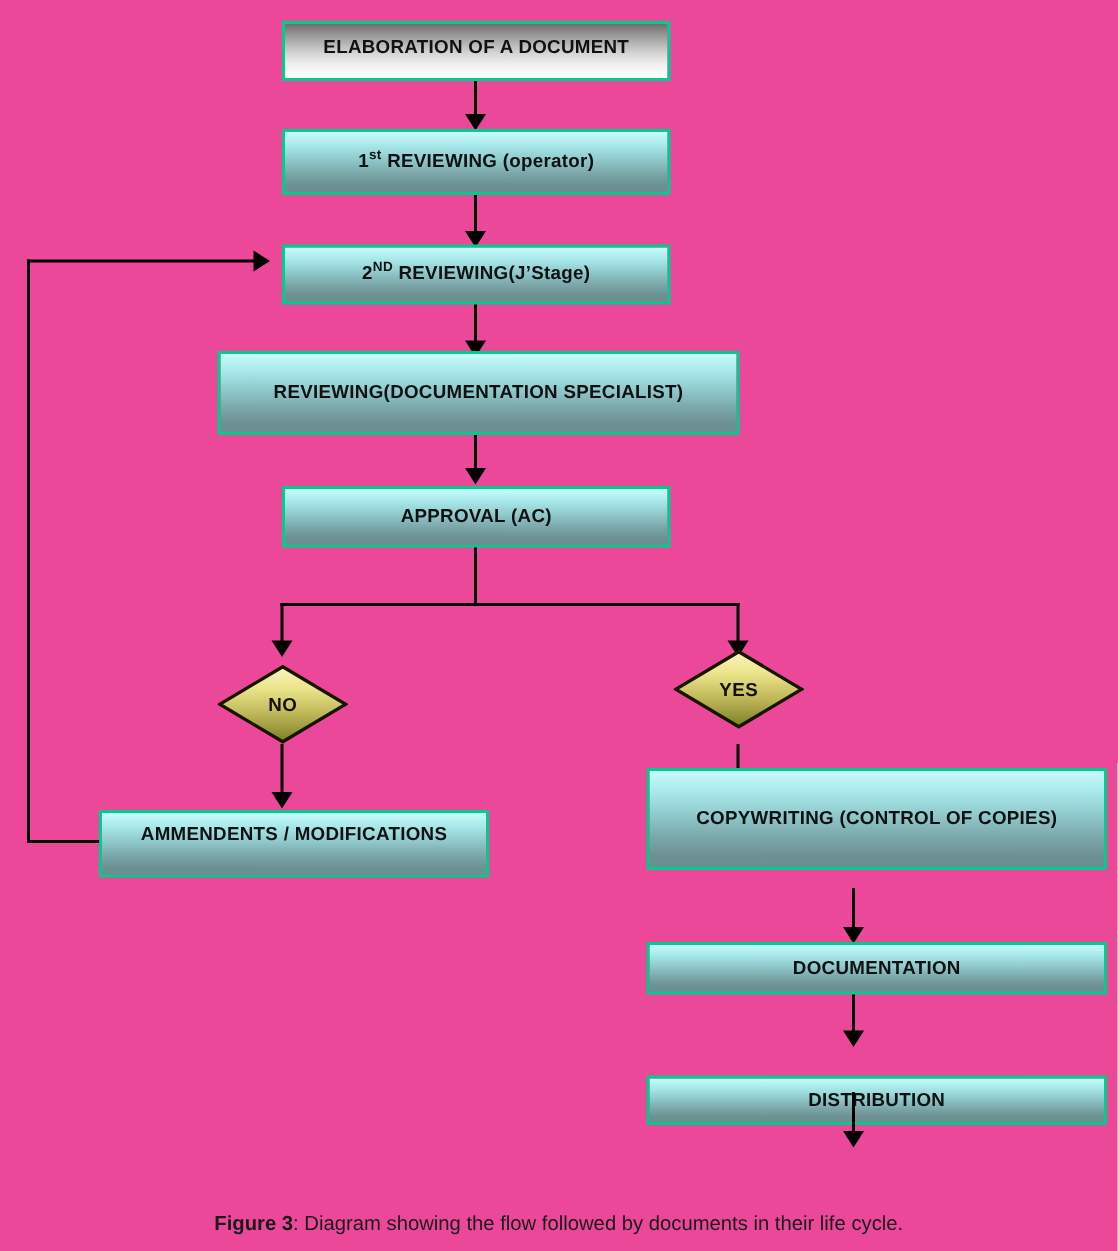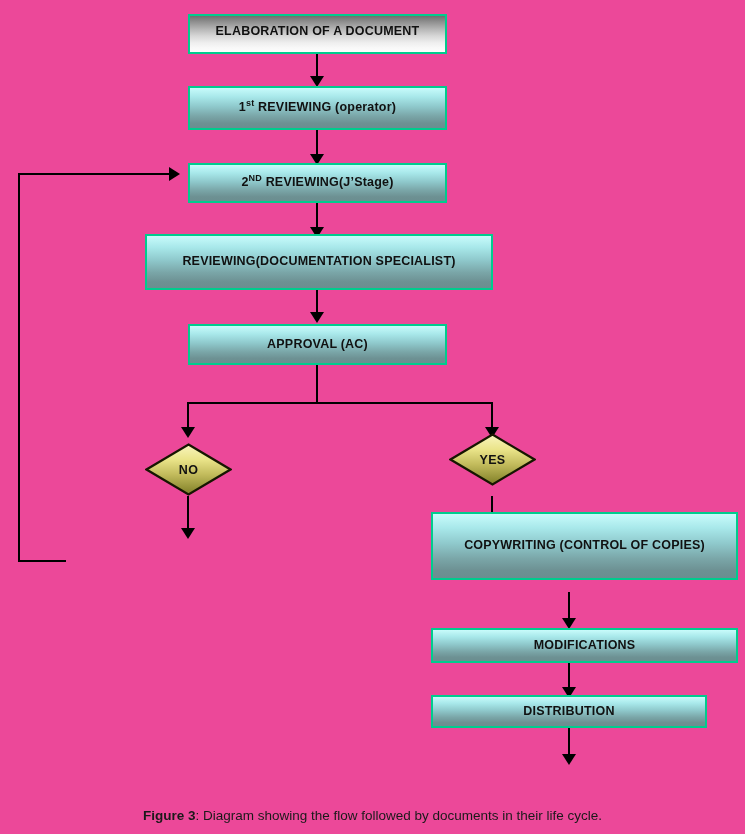--- a/index.html
+++ b/index.html
@@ -194,41 +194,44 @@
         </linearGradient>
       </defs>
       <polygon points="43.5,1.5 85.5,26.5 43.5,51.5 1.5,26.5" fill="url(#goldgrad-yes)" stroke="#161600" stroke-width="2.2"></polygon>
     </svg>
     <div class="dlabel">YES</div>
   </div>
 
   <div class="vline" style="left:491px; top:496px; height:34px;"></div>
   <div class="arrowhead" style="left:485px; top:528px;"></div>
 
+  <div class="node clip-bottom" style="left:66px; top:540px; width:260px; height:45px;">
+    <span class="label">AMMENDENTS / MODIFICATIONS</span>
+  </div>
 
   <div class="hline" style="left:18px; top:560px; width:48px;"></div>
   <div class="vline" style="left:18px; top:173px; height:389px;"></div>
   <div class="hline" style="left:18px; top:173px; width:153px;"></div>
   <div class="arrowhead right" style="left:169px; top:167px;"></div>
 
   <div class="node" style="left:431px; top:512px; width:307px; height:68px;">
     <span class="label">COPYWRITING (CONTROL OF COPIES)</span>
   </div>
 
   <div class="vline" style="left:568px; top:592px; height:28px;"></div>
   <div class="arrowhead" style="left:562px; top:618px;"></div>
 
   <div class="node" style="left:431px; top:628px; width:307px; height:35px;">
-    <span class="label">MODIFICATIONS</span>
+    <span class="label">DOCUMENTATION</span>
   </div>
 
   <div class="vline" style="left:568px; top:663px; height:26px;"></div>
   <div class="arrowhead" style="left:562px; top:687px;"></div>
 
-  <div class="node" style="left:431px; top:695px; width:276px; height:33px;">
+  <div class="node" style="left:431px; top:717px; width:307px; height:33px;">
     <span class="label">DISTRIBUTION</span>
   </div>
 
   <div class="vline" style="left:568px; top:728px; height:28px;"></div>
   <div class="arrowhead" style="left:562px; top:754px;"></div>
 
 
   <div id="caption">
     <span class="fig">Figure 3</span><span>: Diagram showing the flow followed by documents in their life cycle.</span>
   </div>

